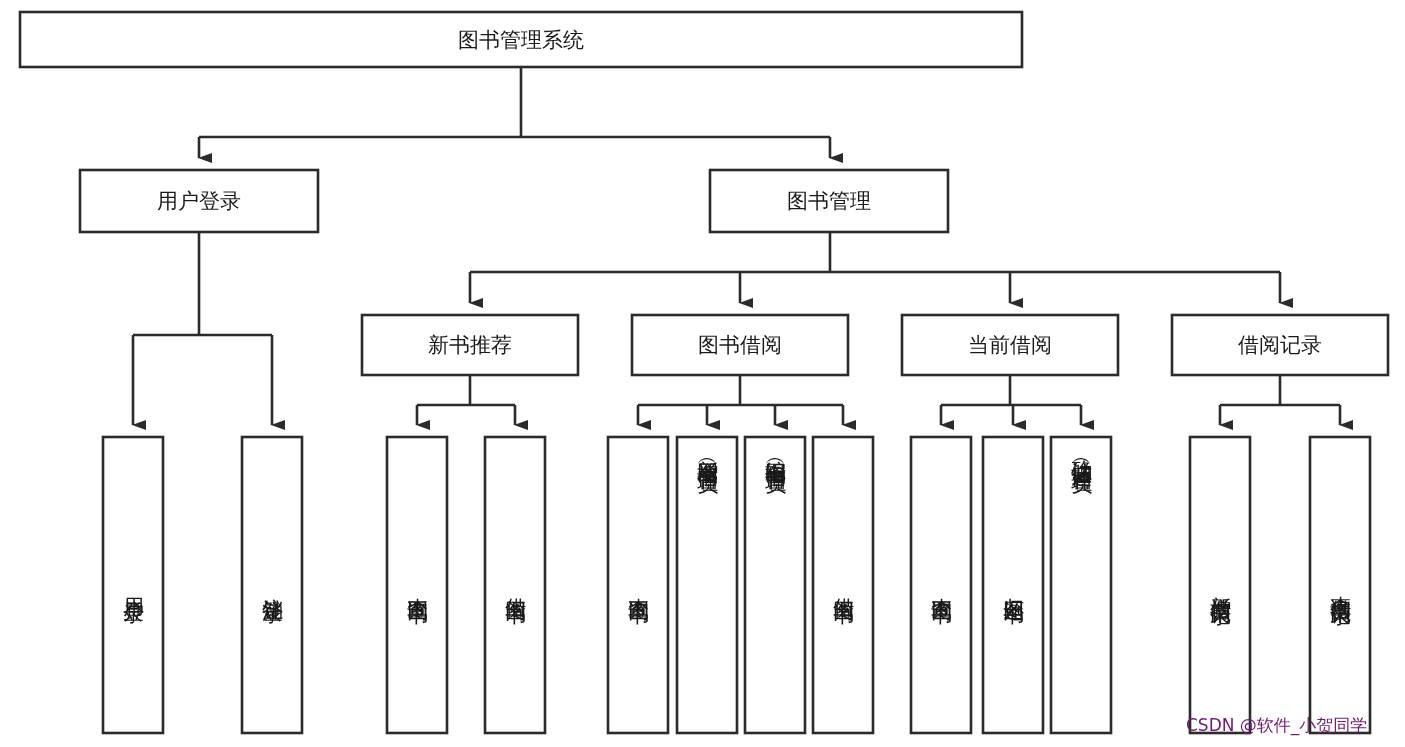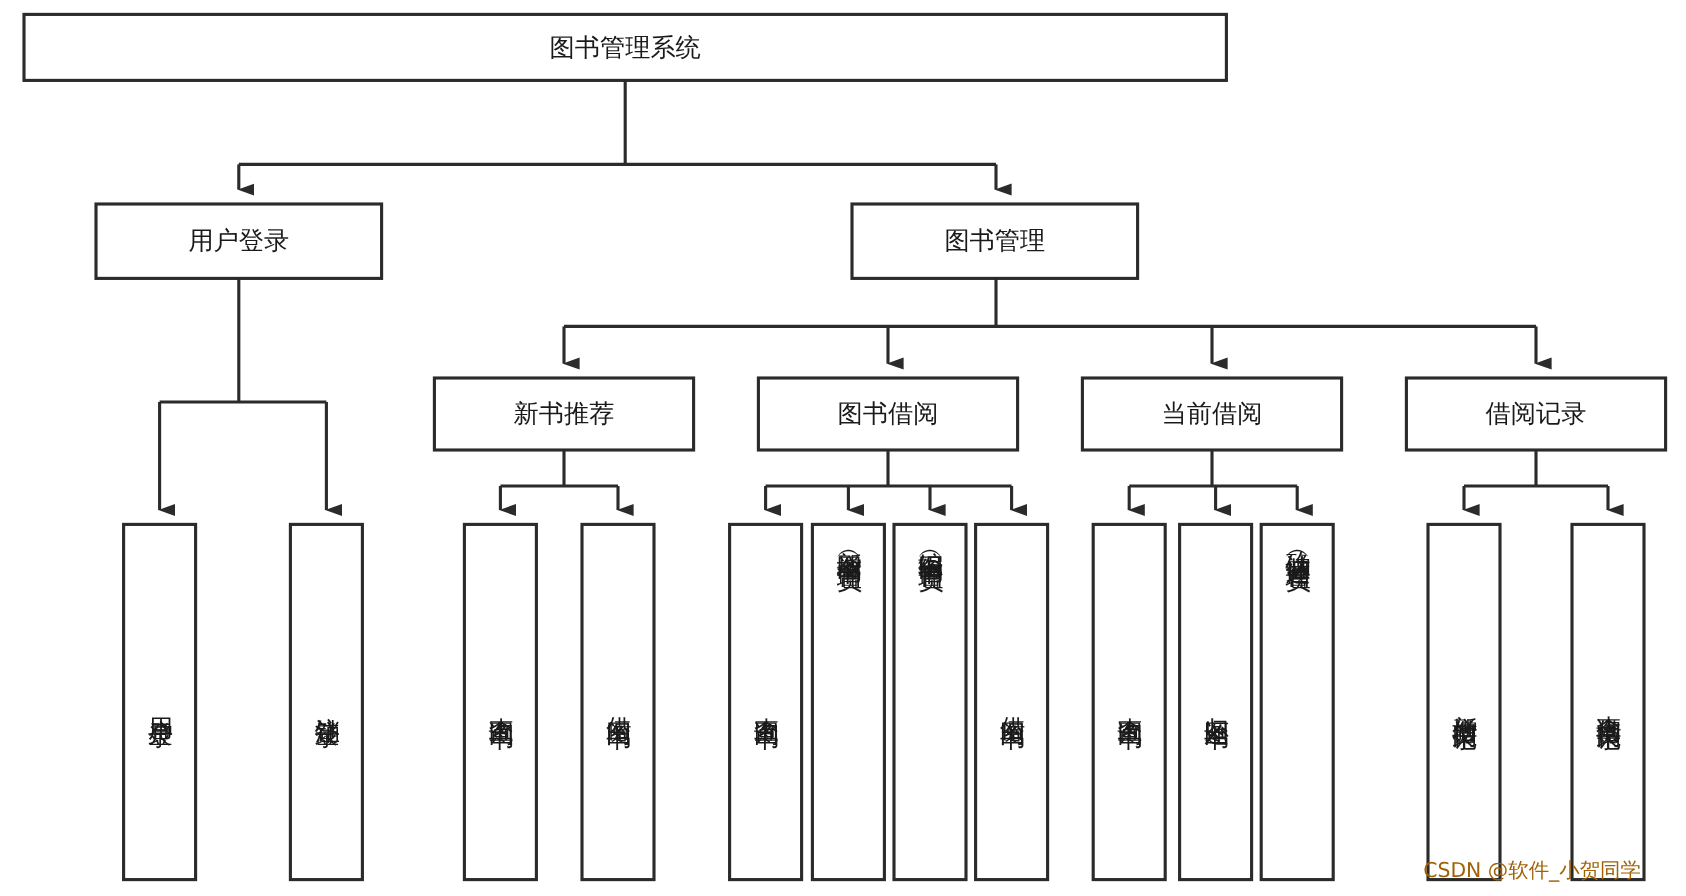--- a/index.html
+++ b/index.html
@@ -63,21 +63,21 @@
     color: #1a1a1a;
     letter-spacing: 2px;
     white-space: nowrap;
   }
   .watermark {
     position: absolute;
     left: 1186px;
     top: 714px;
     font-family: "DejaVu Sans", "Liberation Sans", sans-serif;
     font-size: 17px;
-    color: #a16207;
+    color: #701a75;
     white-space: nowrap;
     pointer-events: none;
   }
 </style>
 </head>
 <body>
 
 <div id="diagram-root">
 
   <svg class="diagram" viewBox="0 0 1405 747">

